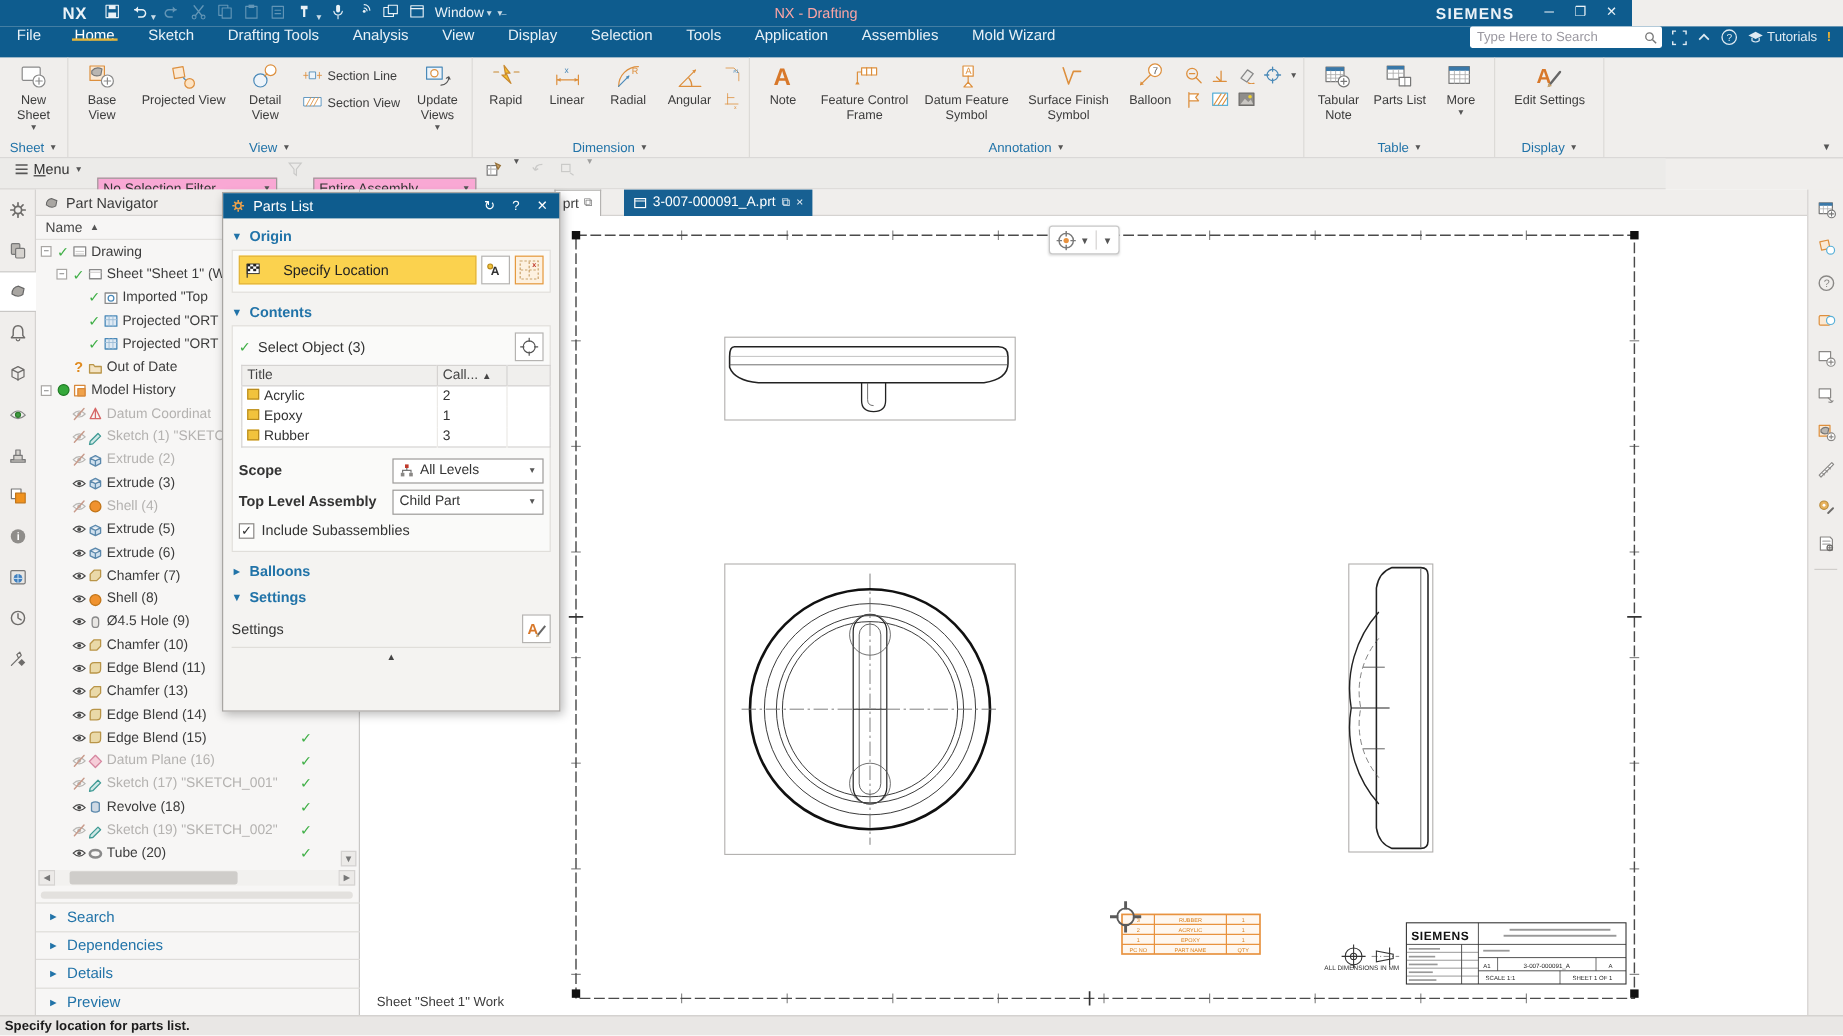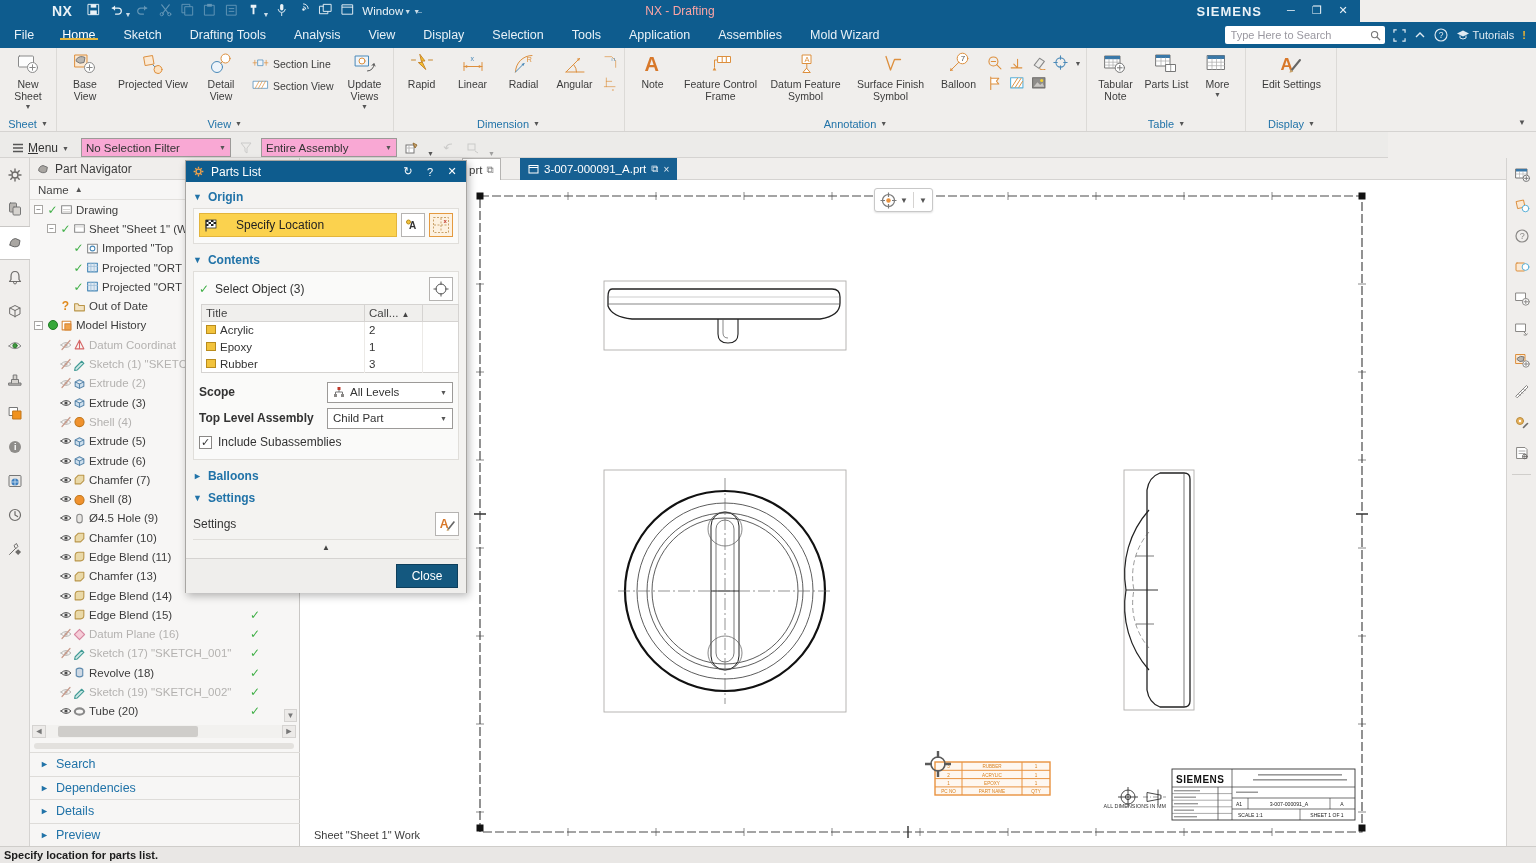--- a/index.html
+++ b/index.html
@@ -13,21 +13,21 @@
   .qaicon { width:18px; height:16px; display:inline-flex; align-items:center; justify-content:center; margin:0 2px; }
   .qaicon.dim { opacity:.38; }
   .qacaret { font-size:7px; margin:0 1px 0 -2px; opacity:.85; }
   #win-menu { display:flex; align-items:center; gap:3px; margin-left:4px; font-size:11.5px; }
   #tb-title { position:absolute; left:0; right:0; text-align:center; font-size:12px; color:#fca5a5; pointer-events:none; }
   #tb-right { margin-left:auto; display:flex; align-items:center; gap:4px; padding-right:6px; z-index:2; }
   #brand { font-weight:bold; letter-spacing:1px; font-size:13px; margin-right:14px; }
   .winbtn { width:22px; height:18px; text-align:center; line-height:17px; font-size:11px; }
 
   
-  #menubar { position:absolute; left:0; top:22px; width:1536px; height:26px; background:#0e5c8e; display:flex; align-items:center; color:#e8f1f7; }
+  #menubar { position:absolute; left:0; top:22px; width:1536px; height:26px; background:#0e5c8e; display:flex; align-items:flex-start; color:#e8f1f7; }
   .mitem { padding:0 14px; display:flex; align-items:center; font-size:12.5px; position:relative; cursor:default; }
   .mitem.active { color:#fff; }
   .mitem.active::after { content:""; position:absolute; left:12px; right:12px; bottom:2px; height:2px; background:#e3b53c; }
   #menubar-right { margin-left:auto; display:flex; align-items:center; gap:8px; padding-right:10px; }
   #cmd-search { width:160px; height:18px; background:#fff; border:none; border-radius:2px; font-size:11px; padding:0 20px 0 6px; color:#333; }
   #cmd-search::placeholder { color:#9a98a0; }
   #search-wrap { position:relative; display:flex; align-items:center; }
   #search-mag { position:absolute; right:4px; width:11px; height:11px; }
   .mb-ico { color:#dfeaf2; font-size:11px; display:inline-flex; align-items:center; gap:3px; }
 
@@ -44,21 +44,21 @@
   .rsmallcol { display:flex; flex-direction:column; gap:3px; padding:4px 2px; }
   .rsmall { display:flex; align-items:center; gap:4px; font-size:10.5px; color:#3c3c3c; padding:1px 3px; border-radius:2px; }
   .rsmall .ricon { width:17px; height:17px; }
   .rminigrid { display:flex; flex-direction:column; gap:4px; padding:5px 2px; }
   .rminirow { display:flex; gap:6px; align-items:center; }
   .rmini { width:16px; height:16px; display:inline-flex; }
   .caret { font-size:7px; color:#555; }
   #ribbon-endcaret { margin-left:auto; align-self:flex-end; padding:0 10px 4px 0; color:#555; font-size:8px; }
 
   
-  #toolbar2 { position:absolute; left:0; top:132px; width:1388px; height:26px; background:#ecebe9; border-bottom:1px solid #d5d3d1; display:flex; align-items:flex-end; gap:6px; padding-left:6px; }
+  #toolbar2 { position:absolute; left:0; top:132px; width:1388px; height:26px; background:#ecebe9; border-bottom:1px solid #d5d3d1; display:flex; align-items:flex-start; gap:6px; padding-left:6px; }
   #menu-btn { display:flex; align-items:center; gap:4px; font-size:12px; padding:2px 6px; }
   #menu-btn u { text-decoration:underline; }
   .t2select { background:#f9a8d4; border:1px solid #9c9a98; height:19px; display:flex; align-items:center; font-size:11.5px; padding:0 4px; gap:6px;margin-top:16px; }
   .t2select .caret { margin-left:auto; }
   #sel-filter { width:150px; }
   #asm-scope { width:136px; }
   .t2ico { width:18px; height:18px; display:inline-flex; align-items:center; justify-content:center; }
   .t2ico.dim { opacity:.4; }
 
   
@@ -1554,21 +1554,18 @@
         <span class="sq-btn">
             <svg width="18" height="18" viewBox="0 0 22 22">
               <text x="2" y="16" font-size="15" font-weight="bold" fill="#d8782a">A</text>
               <path d="M12 18 L20 8" stroke="#666" stroke-width="2"></path>
               <path d="M10.5 19.5 l3.5 -1 -2.5 -2.5 z" fill="#caa36a"></path>
             </svg>
           </span>
       </div>
       <div id="dlg-collapse">▲</div>
     </div>
-    <div id="dlg-footer">
-      <span id="close-btn">Close</span>
-    </div>
   </div>
 
   <div id="statusbar">
     <span id="status-msg">Specify location for parts list.</span>
   </div>
 </div>
 
 </body></html>

